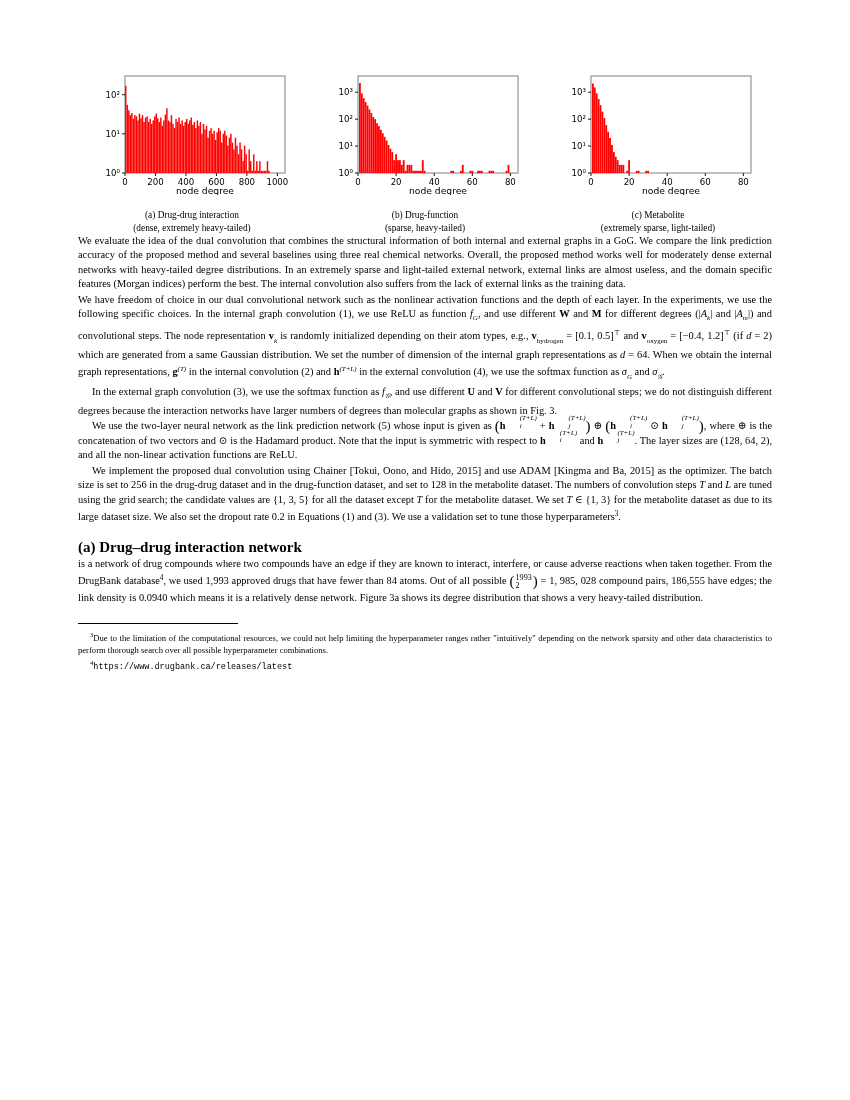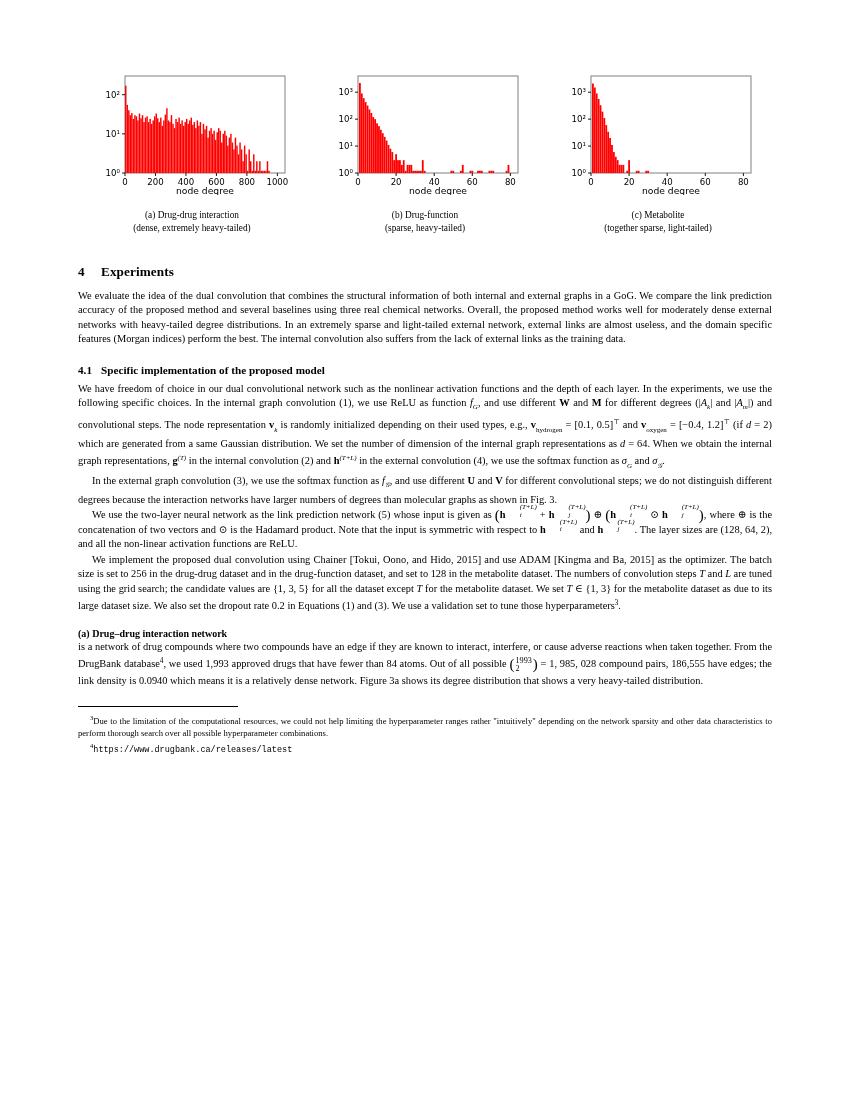--- a/index.html
+++ b/index.html
@@ -71,21 +71,21 @@
     letter-spacing: 0.1px;
   }
   h2.section .num { display: inline-block; min-width: 23px; }
   h3.subsection {
     font-size: 11.2px;
     font-weight: bold;
     margin: 17px 0 6px 0;
   }
   h3.subsection .num { display: inline-block; min-width: 23px; }
   h4.runin {
-    font-size: 10px;
+    font-size: 15px;
     font-weight: bold;
     margin: 14px 0 1px 0;
   }
   p.body {
     font-size: 10.4px;
     line-height: 14.45px;
     margin: 0 0 0 0;
     text-align: justify;
     text-justify: inter-word;
     hyphens: none;
@@ -425,44 +425,38 @@
                 <line x1="152.28571428571428" x2="152.28571428571428" y1="103" y2="106" stroke="#000" stroke-width="0.9"></line>
                 <text x="152.28571428571428" y="115" text-anchor="middle" font-family="DejaVu Sans, sans-serif" font-size="8.6">60</text>
                 <line x1="190.38095238095238" x2="190.38095238095238" y1="103" y2="106" stroke="#000" stroke-width="0.9"></line>
                 <text x="190.38095238095238" y="115" text-anchor="middle" font-family="DejaVu Sans, sans-serif" font-size="8.6">80</text>
               </g>
             <text x="118" y="124" text-anchor="middle" font-family="DejaVu Sans, sans-serif" font-size="9.2">node degree</text>
           </svg>
         </div>
         <div class="fig-caption">
           <div>(c) Metabolite</div>
-          <div>(together sparse, light-tailed)</div>
+          <div>(extremely sparse, light-tailed)</div>
         </div>
       </div>
     </div>
 
 
-    <h2 class="section">
-      <span class="num">4</span><span>Experiments</span>
-    </h2>
 
     <p class="body">We evaluate the idea of the dual convolution that combines the structural information of both internal and external graphs in a GoG. We compare the link prediction accuracy of the proposed method and several baselines using three real chemical networks. Overall, the proposed method works well for moderately dense external networks with heavy-tailed degree distributions. In an extremely sparse and light-tailed external network, external links are almost useless, and the domain specific features (Morgan indices) perform the best. The internal convolution also suffers from the lack of external links as the training data.</p>
 
-    <h3 class="subsection">
-      <span class="num">4.1</span><span>Specific implementation of the proposed model</span>
-    </h3>
 
     <p class="body"><span>We have freedom of choice in our dual convolutional network such as the nonlinear activation functions and the depth of each layer. In the experiments, we use the following specific choices. In the internal graph convolution (1), we use ReLU as function</span>
       <span class="mi">f</span><sub class="sm mi">G</sub><span>, and use different</span>
       <span class="mb">W</span>
       <span>and</span>
       <span class="mb">M</span>
       <span>for different degrees (|</span><span class="mi">A</span><sub class="sm mi">k</sub><span>| and |</span><span class="mi">A</span><sub class="sm mi">m</sub><span>|) and convolutional steps. The node representation</span>
       <span class="mb">v</span><sub class="sm mi">k</sub>
-      <span>is randomly initialized depending on their used types, e.g.,</span>
+      <span>is randomly initialized depending on their atom types, e.g.,</span>
       <span class="mb">v</span><sub class="sm">hydrogen</sub>
       <span class="num-math">= [0.1, 0.5]</span><sup class="sm">⊤</sup>
       <span>and</span>
       <span class="mb">v</span><sub class="sm">oxygen</sub>
       <span class="num-math">= [−0.4, 1.2]</span><sup class="sm">⊤</sup>
       <span>(if</span>
       <span class="mi">d</span>
       <span>= 2) which are generated from a same Gaussian distribution. We set the number of dimension of the internal graph representations as</span>
       <span class="mi">d</span>
       <span>= 64.</span>

